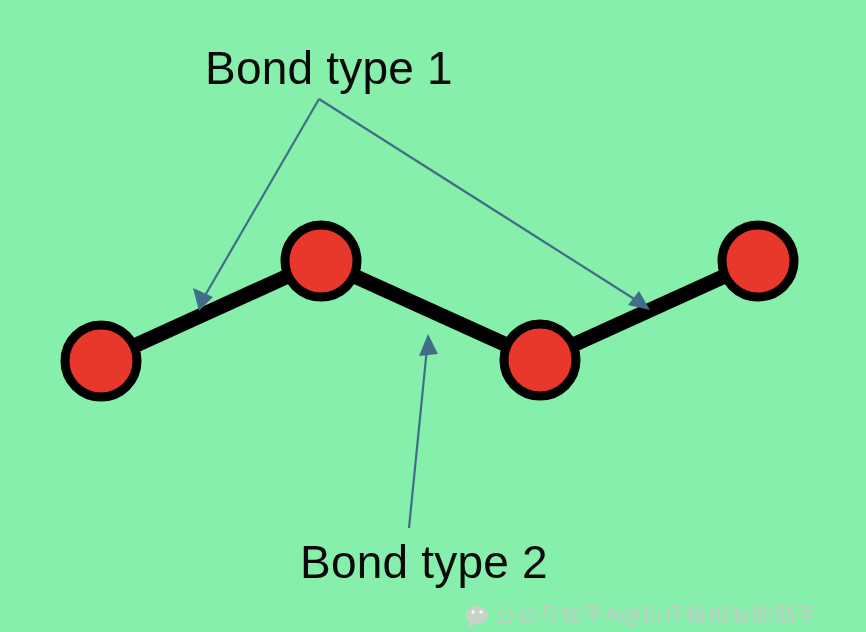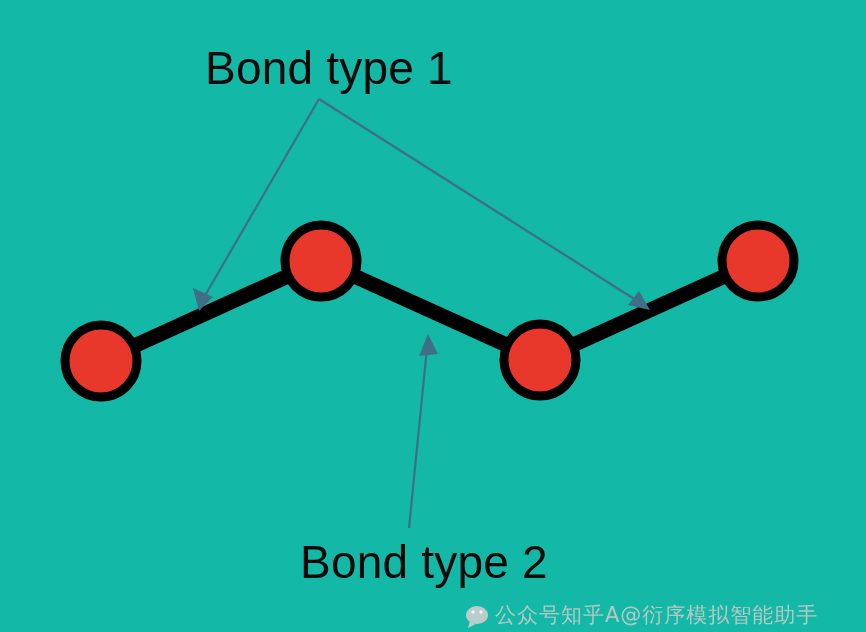--- a/index.html
+++ b/index.html
@@ -8,21 +8,21 @@
     padding: 0;
     background: #ffffff;
   }
   body {
     font-family: "Liberation Sans", sans-serif;
   }
   #canvas {
     position: relative;
     width: 866px;
     height: 632px;
-    background: #14b8a6;
+    background: #86efac;
     overflow: hidden;
   }
   #diagram-svg {
     position: absolute;
     left: 0;
     top: 0;
     width: 866px;
     height: 632px;
     display: block;
   }

